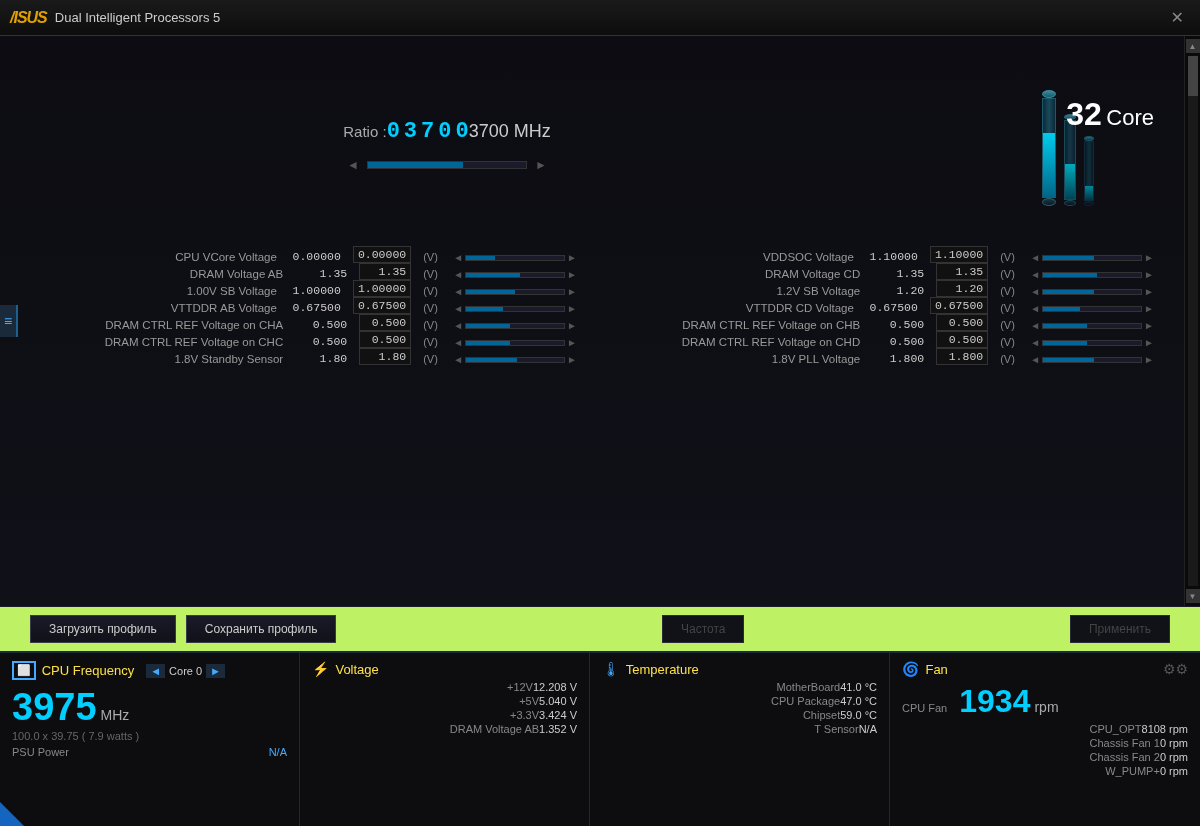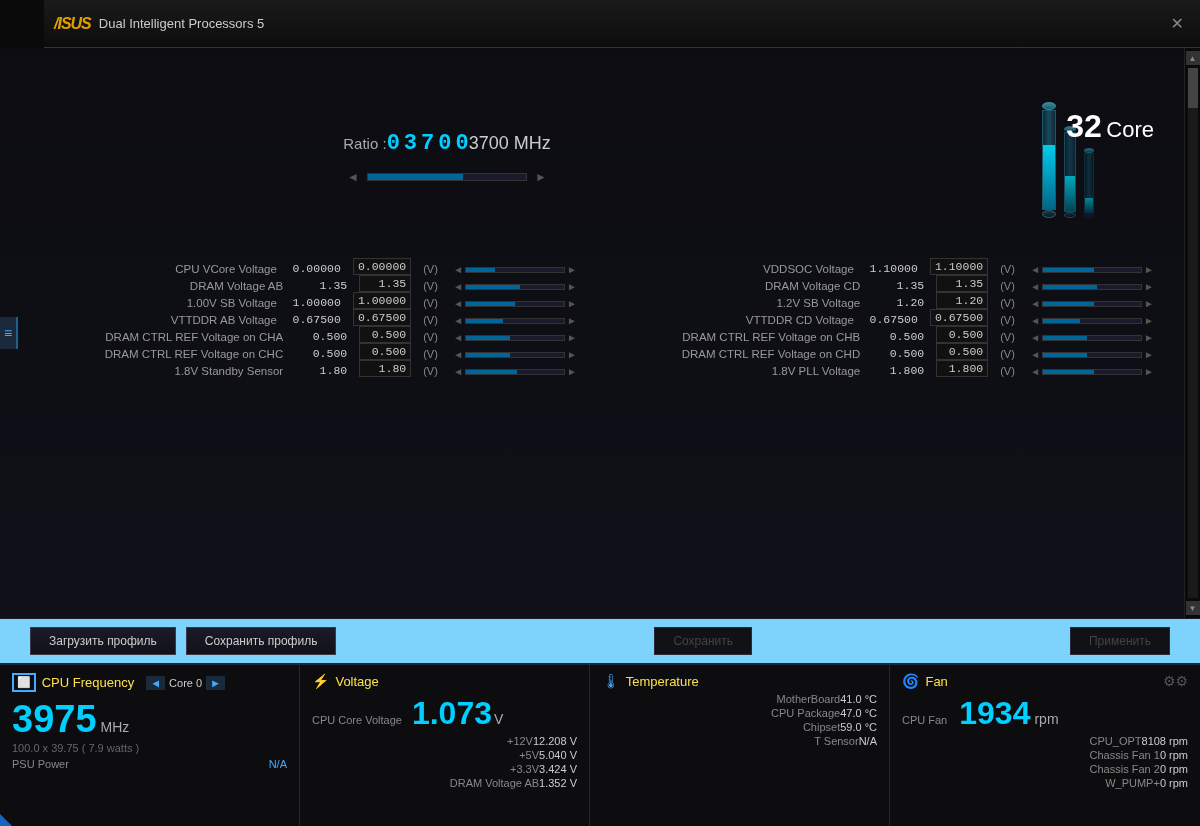--- a/index.html
+++ b/index.html
@@ -10,24 +10,23 @@
       font-family: Arial, sans-serif;
       overflow: hidden;
       color: #ccc;
     }
 
     
     .titlebar {
       display: flex;
       align-items: center;
       background: linear-gradient(180deg, #1a1a1a, #0d0d0d);
-      height: 48px;
+      height: 36px;
       padding: 5px 10px;
       border-bottom: 1px solid #333;
-      margin-left: 44px;
     }
     .titlebar-logo {
       color: #e0a000;
       font-weight: 900;
       font-size: 16px;
       font-style: italic;
       margin-right: 8px;
       letter-spacing: -1px;
     }
     .titlebar-title {
@@ -241,21 +240,21 @@
     .mini-fill {
       height: 100%;
       background: #006699;
     }
 
     
     .buttons-row {
       display: flex;
       align-items: center;
       padding: 8px 30px;
-      background: #7dd3fc;
+      background: #bef264;
       border-top: 1px solid #1a1a2a;
       gap: 10px;
     }
     .btn-outline {
       border: 1px solid #3a3a4a;
       background: linear-gradient(180deg, #1a1a2a, #111118);
       color: #ccc;
       padding: 6px 18px;
       font-size: 12px;
       cursor: pointer;
@@ -646,21 +645,21 @@
         <div class="scroll-track">
           <div class="scroll-thumb"></div>
         </div>
         <div class="scroll-btn">▼</div>
       </div>
     </div>
 
     <div class="buttons-row">
       <button class="btn-outline">Загрузить профиль</button>
       <button class="btn-outline">Сохранить профиль</button>
-      <button class="btn-disabled">Сохранить</button>
+      <button class="btn-disabled">Частота</button>
       <button class="btn-disabled">Применить</button>
     </div>
 
     <div class="bottom-bar">
 
       <div class="monitor-panel" style="max-width:300px;">
         <div class="monitor-header">
           <span class="monitor-icon" style="border:2px solid #4af;padding:1px 3px;font-size:11px;">⬜</span>
           <span class="monitor-title">CPU Frequency</span>
           <div class="monitor-nav">
@@ -679,25 +678,20 @@
           <span class="sub-value">N/A</span>
         </div>
         <div class="blue-triangle"></div>
       </div>
 
       <div class="monitor-panel" style="max-width:290px;">
         <div class="monitor-header">
           <span class="monitor-icon">⚡</span>
           <span class="monitor-title">Voltage</span>
         </div>
-        <div style="display:flex;align-items:baseline;gap:2px;margin:2px 0 4px 0;">
-          <span class="sub-label" style="margin-right:8px;">CPU Core Voltage</span>
-          <span class="big-value" style="font-size:32px;">1.073</span>
-          <span class="big-unit">V</span>
-        </div>
         <div class="monitor-list">
           <div class="monitor-list-item">
             <span class="mli-label">+12V</span>
             <span class="mli-value">12.208 V</span>
           </div>
           <div class="monitor-list-item">
             <span class="mli-label">+5V</span>
             <span class="mli-value">5.040 V</span>
           </div>
           <div class="monitor-list-item">

